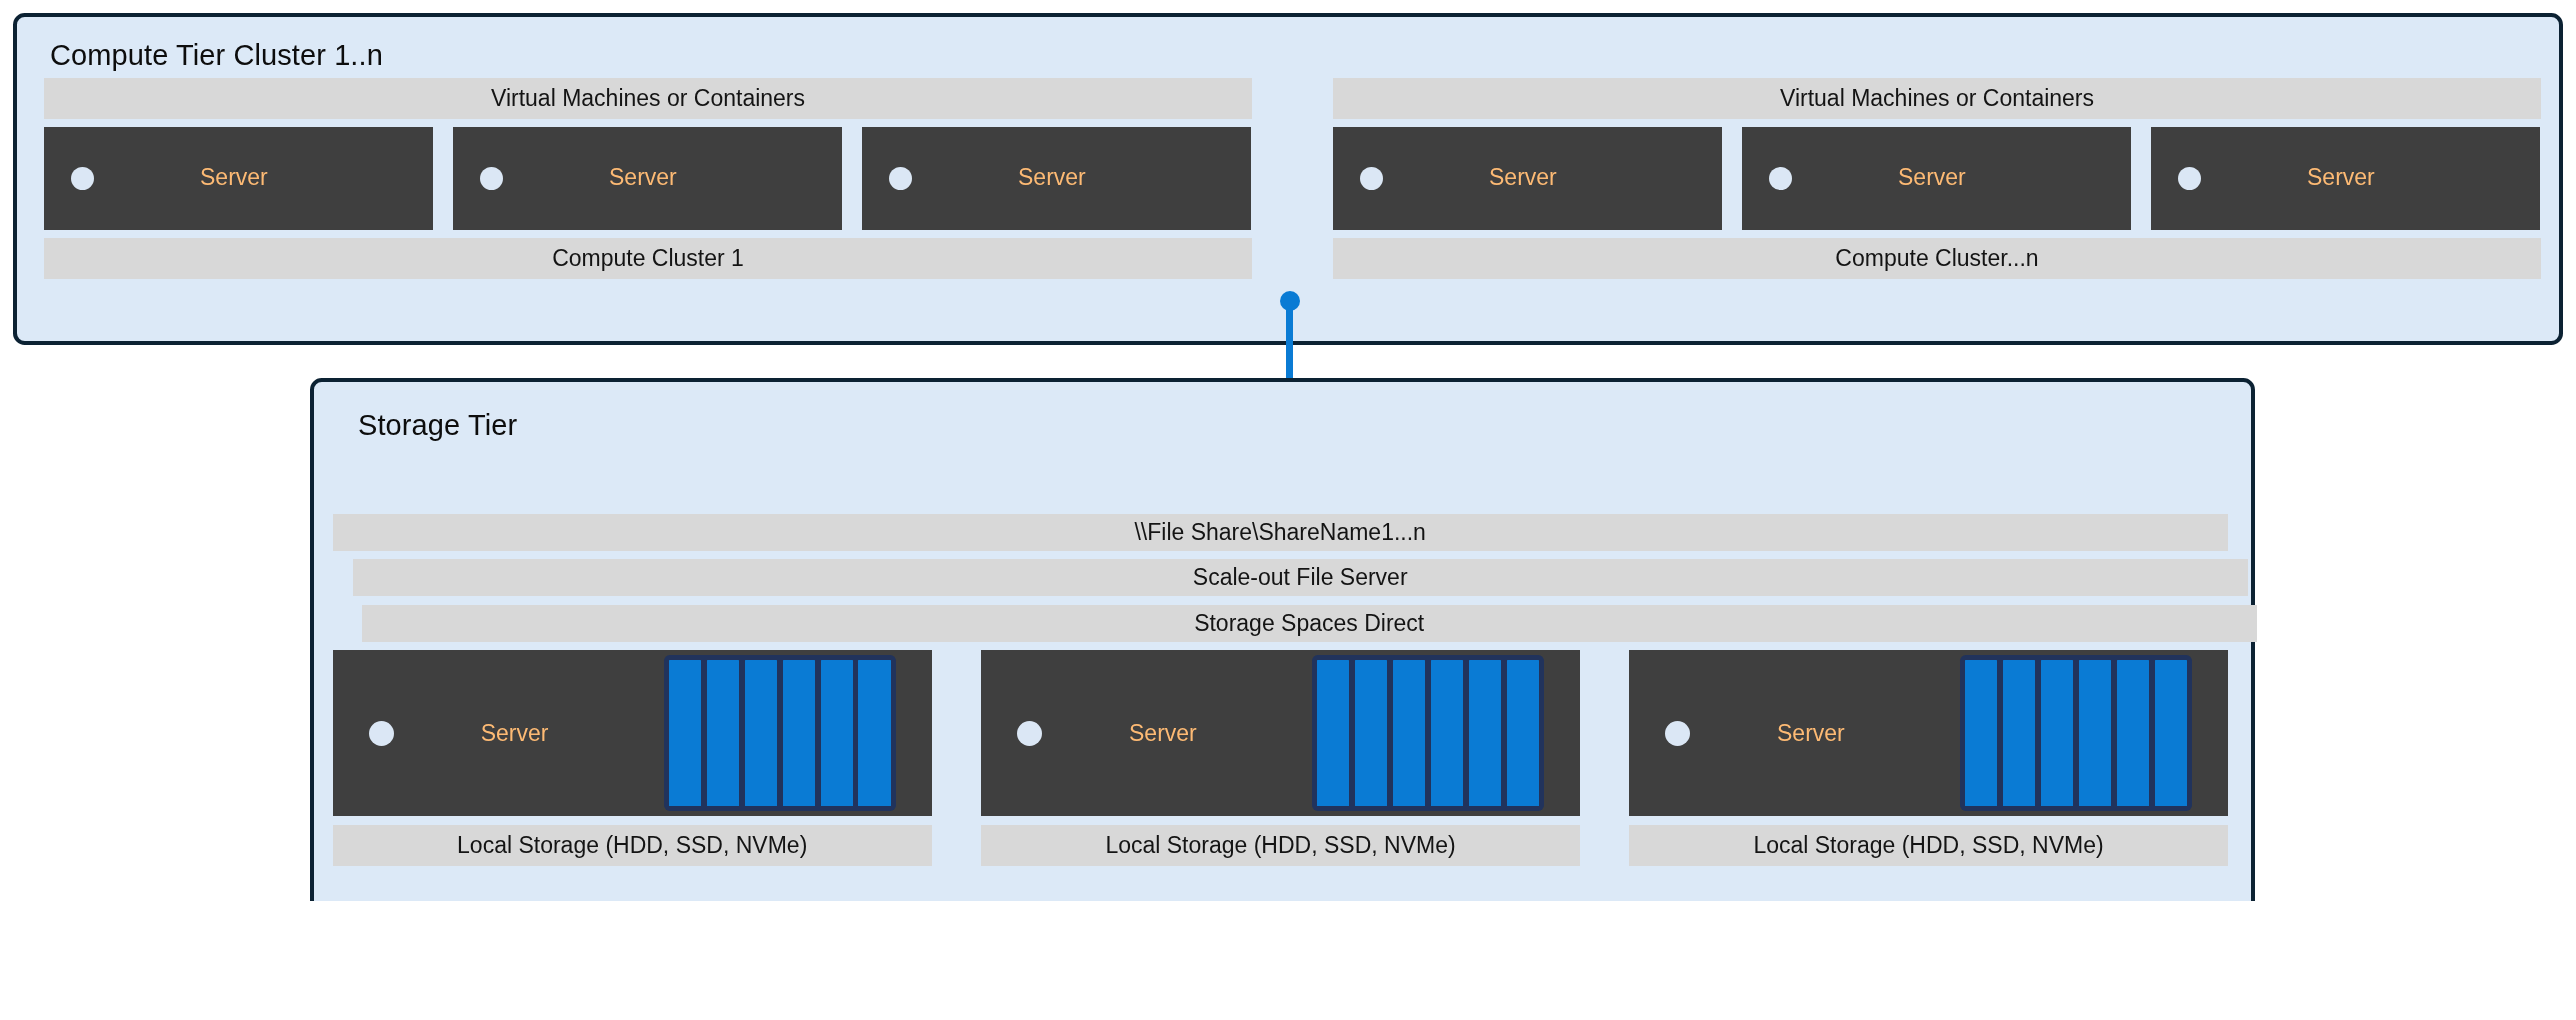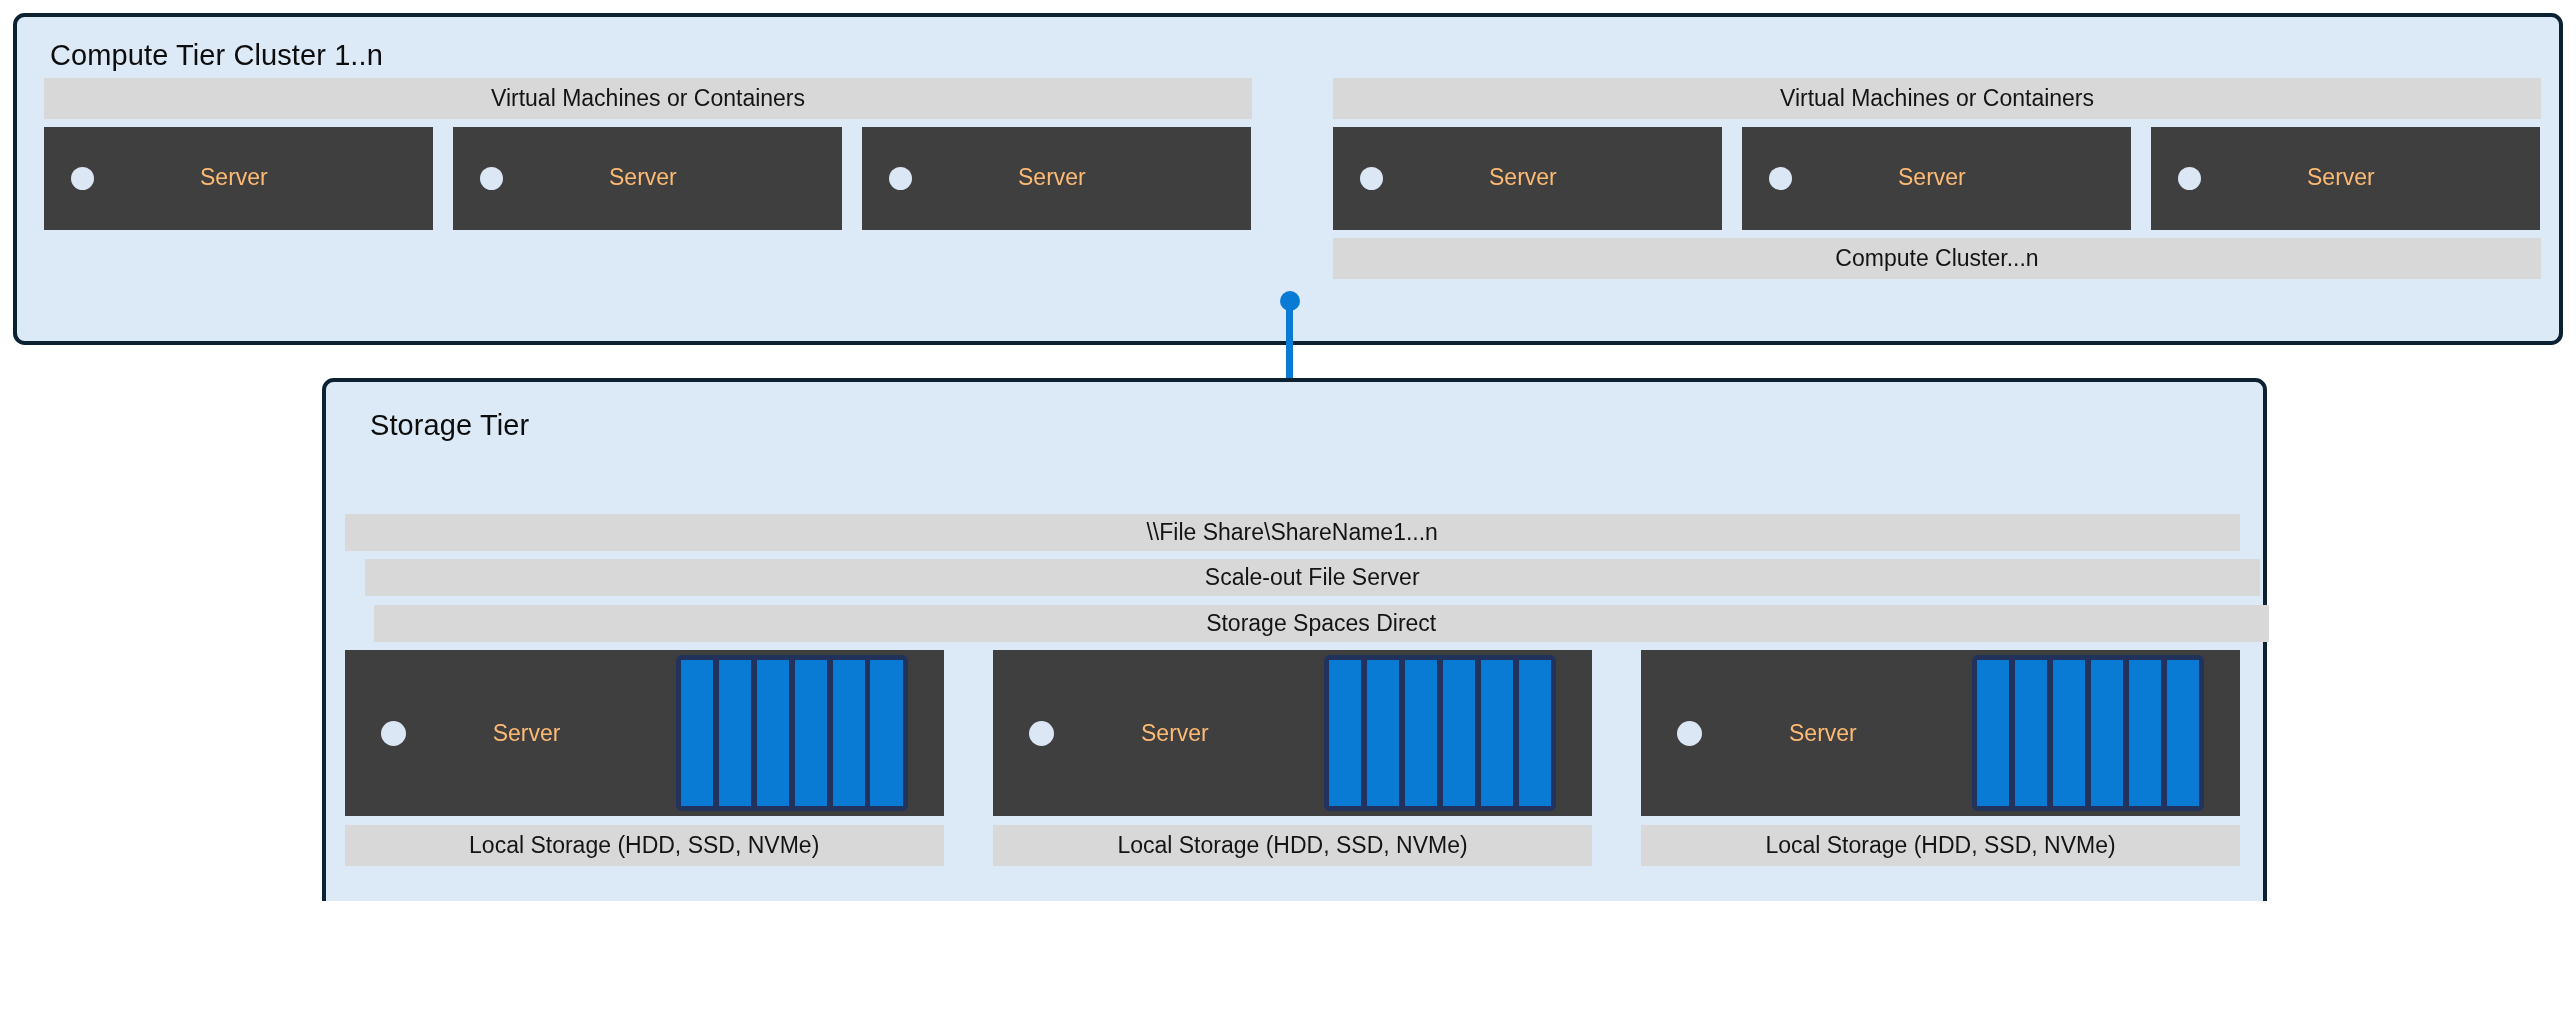--- a/index.html
+++ b/index.html
@@ -28,21 +28,21 @@
     border-radius: 11.7px;
     box-sizing: border-box;
   }
   #compute-tier {
     left: 13px;
     top: 13.4px;
     width: 2550px;
     height: 332px;
   }
   #storage-tier {
-    left: 322px;
+    left: 310px;
     top: 378px;
     width: 1945px;
     height: 631px;
   }
 
   .tier-title {
     position: absolute;
     color: #0d0d0d;
     font-size: 29px;
     font-weight: 400;
@@ -153,20 +153,21 @@
       <div class="server-box" style="left:409px; top:49px; width:389px; height:103px;">
         <span class="server-led" style="left:27px; top:40px; width:23px; height:23px;"></span>
         <span class="server-label" style="left:156px; top:37px;">Server</span>
       </div>
 
       <div class="server-box" style="left:818px; top:49px; width:389px; height:103px;">
         <span class="server-led" style="left:27px; top:40px; width:23px; height:23px;"></span>
         <span class="server-label" style="left:156px; top:37px;">Server</span>
       </div>
 
+      <div class="band" style="left:0px; top:160px; width:1208px; height:41px;">Compute Cluster 1</div>
     </div>
 
     <div class="cluster" style="left:1316px; top:61px; width:1208px; height:236px;">
 
       <div class="band" style="left:0px; top:0px; width:1208px; height:41px;">Virtual Machines or Containers</div>
 
       <div class="server-box" style="left:0px; top:49px; width:389px; height:103px;">
         <span class="server-led" style="left:27px; top:40px; width:23px; height:23px;"></span>
         <span class="server-label" style="left:156px; top:37px;">Server</span>
       </div>

